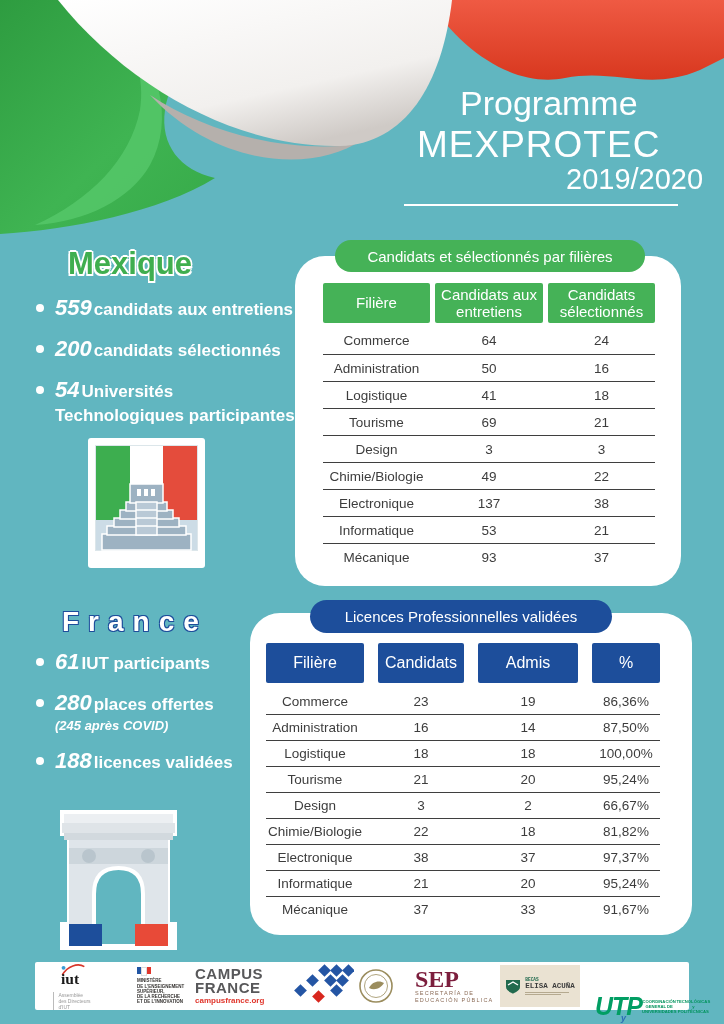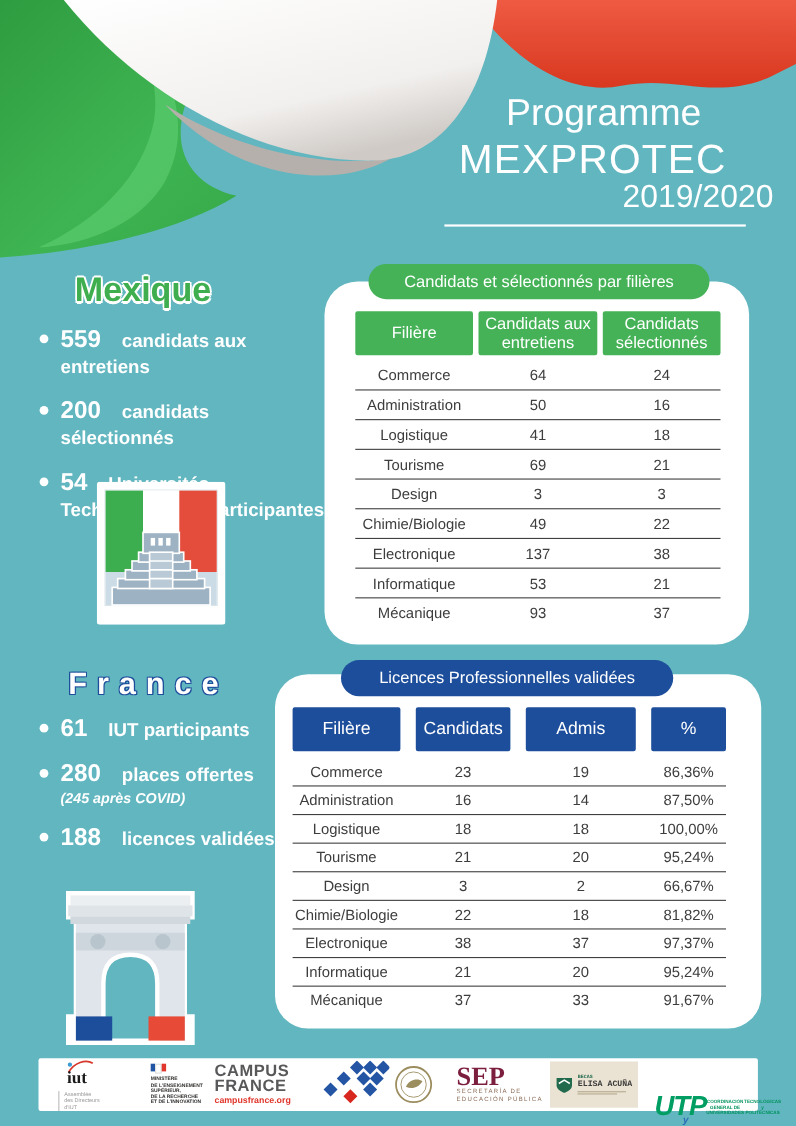--- a/index.html
+++ b/index.html
@@ -24,21 +24,21 @@
     position:absolute;left:62px;top:606px;font-size:28px;font-weight:bold;color:#fff;letter-spacing:9px;
     text-shadow:-1px -1px 0 #1d4e9b,1px -1px 0 #1d4e9b,-1px 1px 0 #1d4e9b,1px 1px 0 #1d4e9b;
   }
   
   .bullets{position:absolute;width:260px;}
   .bullets.mx{left:36px;top:296px;}
   .bullets.fr{left:36px;top:650px;}
   .bullet{display:flex;gap:11px;margin-bottom:15px;}
   .dot{flex:0 0 8px;width:8px;height:8px;border-radius:50%;background:#fff;margin-top:8px;}
   .btext{color:#fff;font-size:17px;font-weight:bold;line-height:24px;}
-  .bnum{font-size:22px;font-weight:bold;margin-right:19px;}
+  .bnum{font-size:22px;font-weight:bold;font-style:italic;margin-right:2px;}
   .bnote{display:block;font-size:13px;font-style:italic;font-weight:bold;line-height:16px;margin-top:1px;}
   
   .card{position:absolute;background:#fff;border-radius:30px;}
   .card1{left:295px;top:256px;width:386px;height:330px;}
   .card2{left:250px;top:613px;width:442px;height:322px;}
   .pill{position:absolute;border-radius:17px;color:#fff;font-size:15px;
         display:flex;align-items:center;justify-content:center;text-align:center;}
   .pill1{left:335px;top:240px;width:310px;height:32px;background:#45b257;}
   .pill2{left:310px;top:600px;width:302px;height:33px;background:#1d4e9b;}
   .thead{position:absolute;display:flex;}

